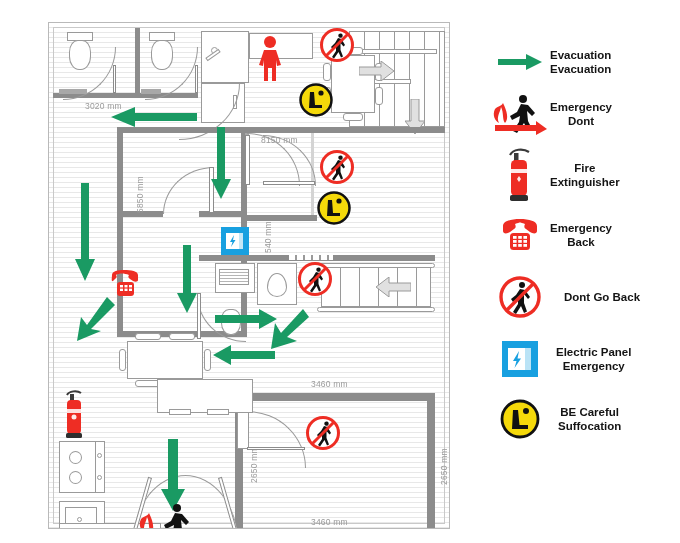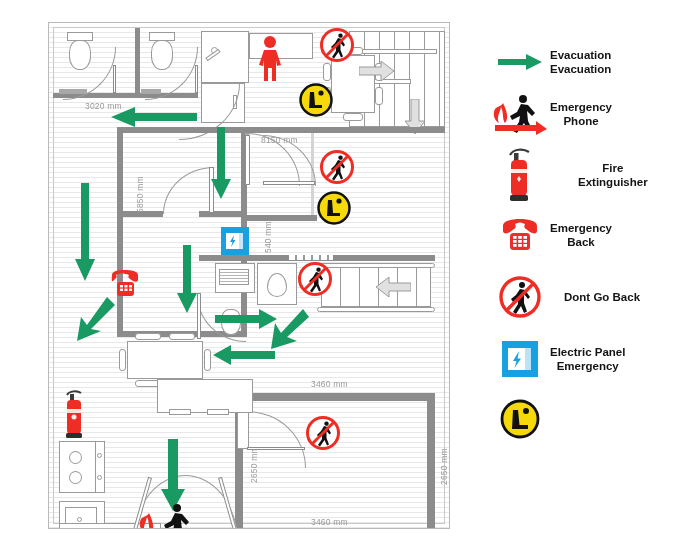--- a/index.html
+++ b/index.html
@@ -420,25 +420,25 @@
       <div class="leg-ico">
         <svg width="56" height="42" viewBox="0 0 56 42">
           <path d="M3 16 C0 22 3 28 7 30 C4 24 8 20 9 14 C12 20 10 26 13 30 C17 26 15 18 11 10 C9 14 7 12 3 16 Z" fill="#ee2d24"></path>
           <circle cx="31" cy="6" r="4" fill="#111111"></circle>
           <path d="M29 11 L25 19 L18 23 L20 27 L28 23 L27 29 L21 38 L25 40 L32 30 L36 38 L40 36 L36 28 L35 18 L40 23 L43 20 L36 12 Z" fill="#111111"></path>
           <path d="M3 32 L44 32 L44 28 L55 36 L44 42 L44 38 L3 38 Z" fill="#ee2d24"></path>
         </svg>
       </div>
       <div class="leg-txt ctr">
         <div>Emergency</div>
-        <div>Phone</div>
-      </div>
-    </div>
-
-    <div class="leg-row" style="height:62px;gap:28px;">
+        <div>Dont</div>
+      </div>
+    </div>
+
+    <div class="leg-row" style="height:62px;">
       <div class="leg-ico">
         <svg width="34" height="56" viewBox="0 0 34 56">
           <path d="M7 8 C10 2 20 1 26 5" stroke="#3a3a3a" stroke-width="2.2" fill="none"></path>
           <rect x="11" y="6" width="4.5" height="8" fill="#3a3a3a"></rect>
           <rect x="8" y="13" width="16" height="36" rx="4.5" fill="#ee2d24"></rect>
           <rect x="8" y="22" width="16" height="4" fill="#ffffff" opacity="0.9"></rect>
           <path d="M16 29 l2 3 l-2 3 l-2 -3 Z" fill="#ffffff" opacity="0.9"></path>
           <rect x="7" y="48" width="18" height="6" rx="1.8" fill="#2e2e2e"></rect>
         </svg>
       </div>
@@ -479,21 +479,21 @@
           <circle cx="24" cy="10" r="3" fill="#111111"></circle>
           <path d="M22 14 L18 20 L13 24 L15 27 L20 23 L20 29 L15 37 L18 39 L23 31 L26 38 L29 36.5 L26 28 L26 19 L30 24 L32 22 L27 15 Z" fill="#111111"></path>
           <line x1="9" y1="35" x2="35" y2="9" stroke="#ee2d24" stroke-width="3.4"></line>
         </svg>
       </div>
       <div class="leg-txt lft" style="margin-left:14px;">
         <div>Dont Go Back</div>
       </div>
     </div>
 
-    <div class="leg-row" style="height:58px;">
+    <div class="leg-row" style="height:58px;gap:6px;">
       <div class="leg-ico">
         <svg width="38" height="38" viewBox="0 0 38 38">
           <rect x="1" y="1" width="36" height="36" fill="#18a0e0"></rect>
           <rect x="7" y="8" width="17" height="22" fill="#ffffff"></rect>
           <path d="M24 8 L30 8 L30 30 L24 30 Z" fill="#ffffff" opacity="0.7"></path>
           <path d="M18 11 L12 21 L15.5 21 L13.5 28 L20 18.5 L16.5 18.5 Z" fill="#18a0e0"></path>
         </svg>
       </div>
       <div class="leg-txt ctr">
         <div>Electric Panel</div>
@@ -502,17 +502,21 @@
     </div>
 
     <div class="leg-row" style="height:62px;">
       <div class="leg-ico">
         <svg width="40" height="40" viewBox="0 0 40 40">
           <circle cx="20" cy="20" r="18" fill="#f5d90a" stroke="#111111" stroke-width="2.8"></circle>
           <circle cx="26" cy="12" r="3" fill="#111111"></circle>
           <path d="M13 11 L18 11 L19.5 26 L28 26 L28 30 L12 30 Z" fill="#111111"></path>
         </svg>
       </div>
+      <div class="leg-txt ctr" style="margin-left:8px;">
+        <div>BE Careful</div>
+        <div>Suffocation</div>
+      </div>
     </div>
 
   </div>
 
 </div>
 
 </body></html>

